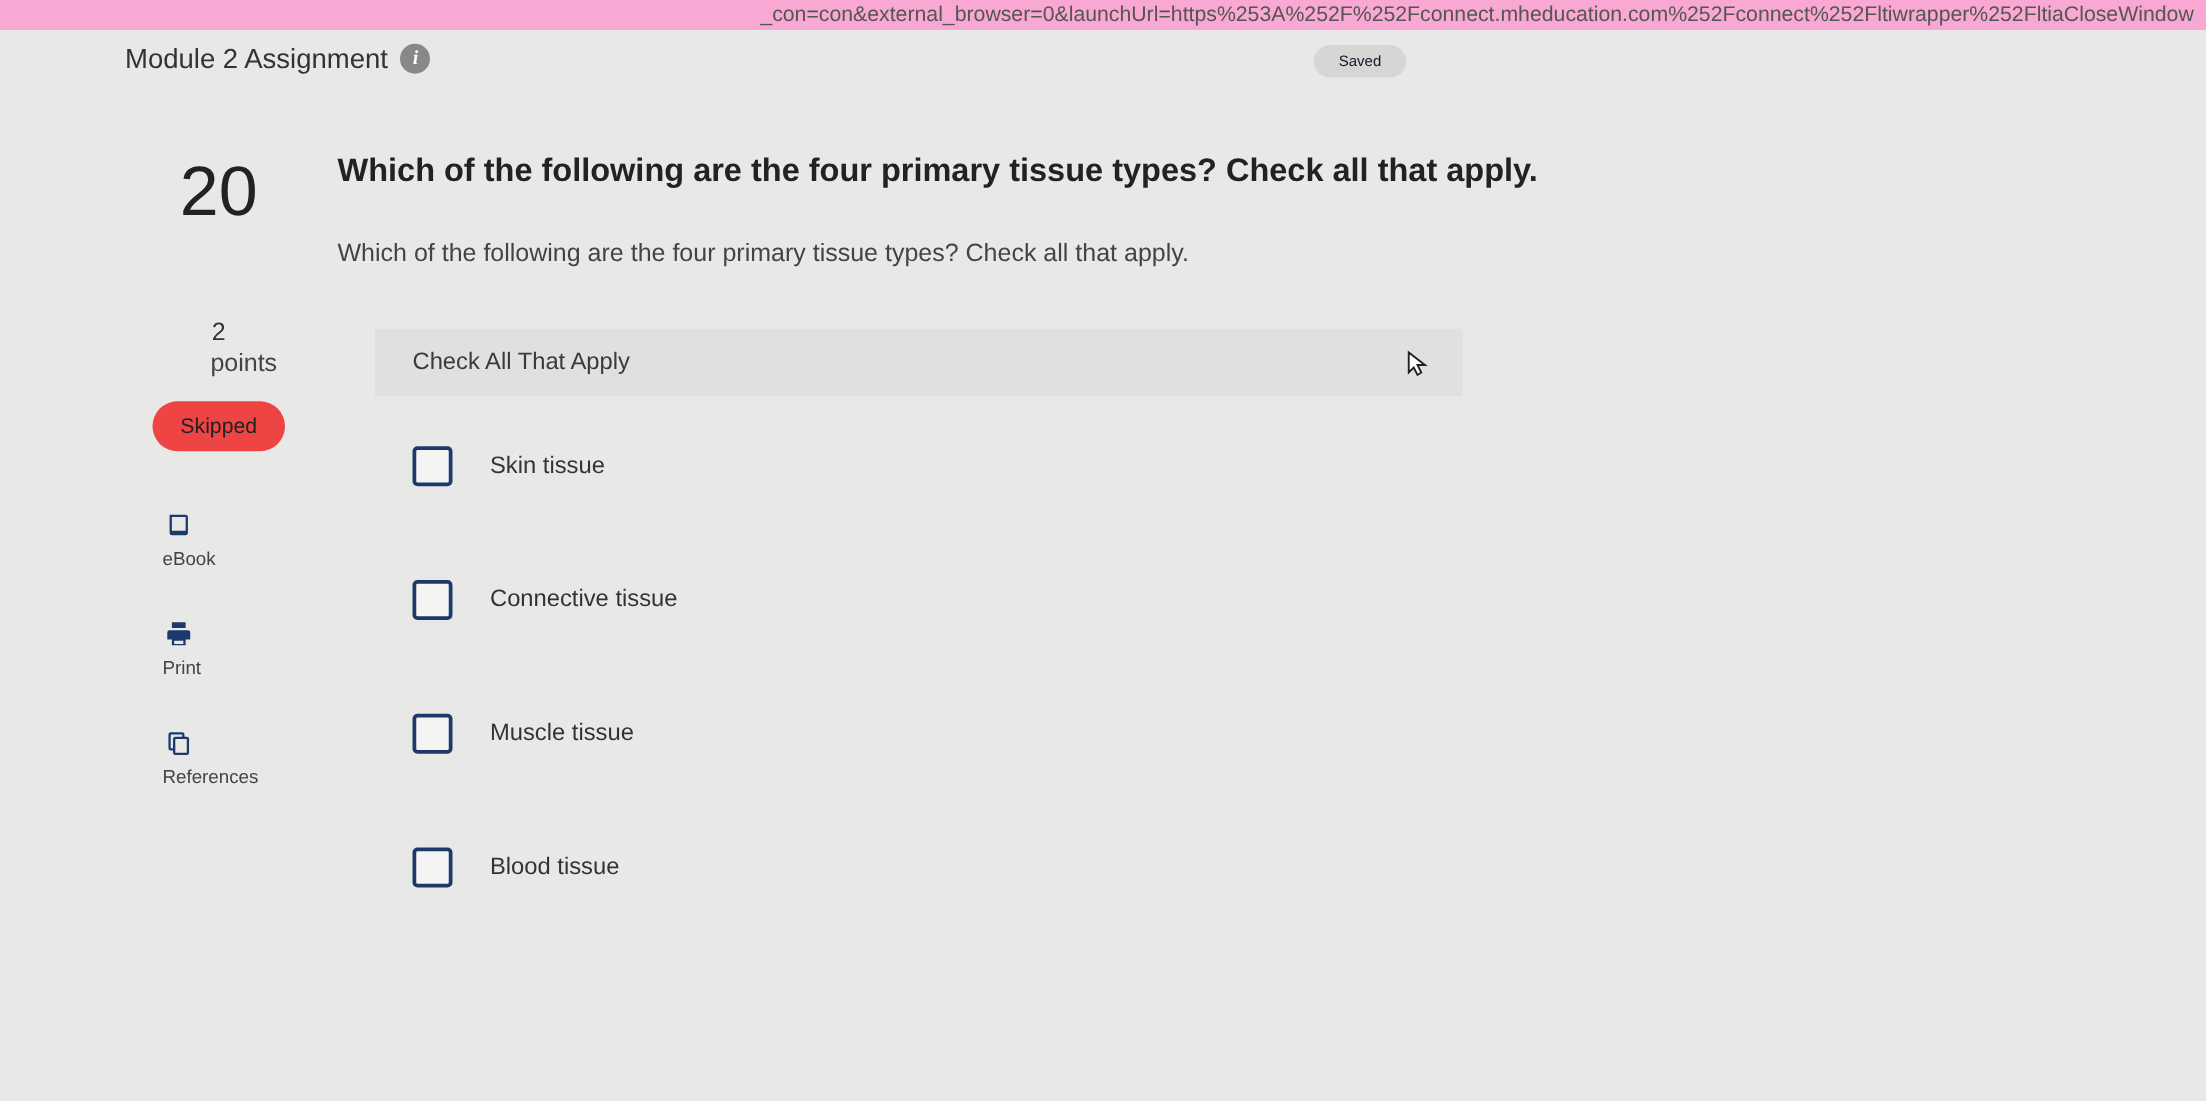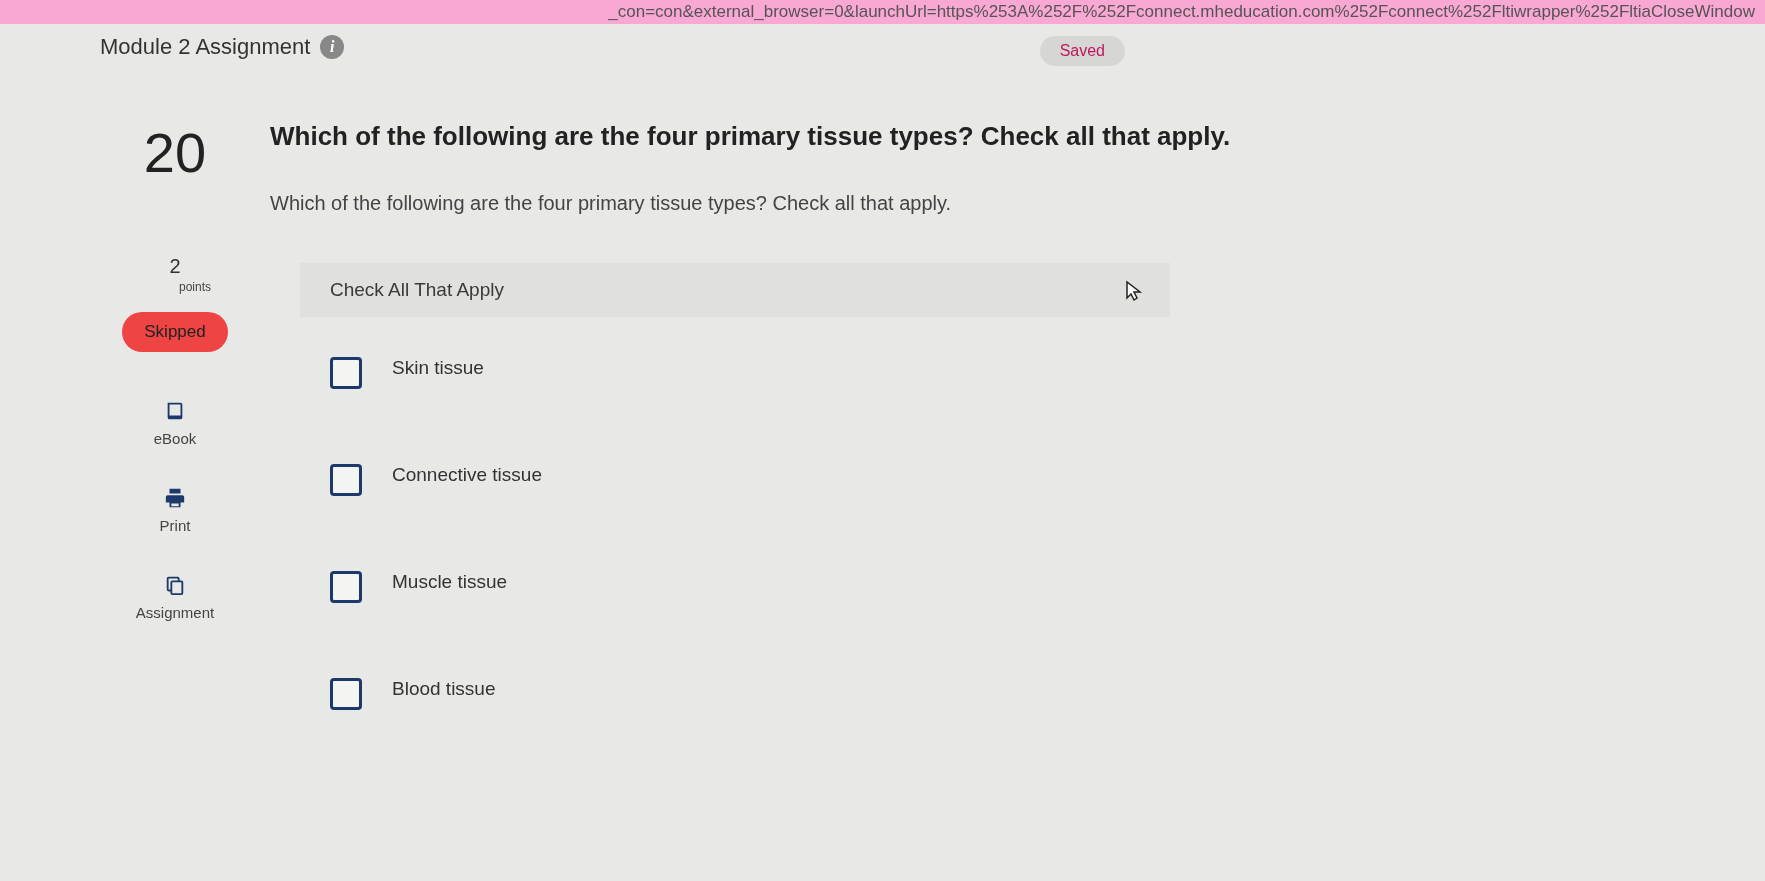--- a/index.html
+++ b/index.html
@@ -45,22 +45,22 @@
     font-size: 16px;
     margin-left: 10px;
     font-style: italic;
     font-family: Georgia, serif;
   }
   .saved-pill {
     position: absolute;
     right: 640px;
     top: 36px;
     background: #d6d6d4;
-    color: #be185d;
-    font-size: 16px;
+    color: #0f172a;
+    font-size: 12px;
     padding: 6px 20px;
     border-radius: 20px;
   }
   .content {
     display: flex;
     align-items: flex-start;
     padding-left: 110px;
     padding-top: 50px;
   }
   .left-col {
@@ -75,38 +75,38 @@
     color: #222;
     font-weight: 300;
     margin-bottom: 70px;
   }
   .points-num {
     font-size: 20px;
     color: #333;
     margin-bottom: 2px;
   }
   .points-label {
-    font-size: 12px;
+    font-size: 20px;
     color: #444;
     margin-bottom: 18px;
     margin-left: 40px;
   }
   .skipped-pill {
     background: #ef4444;
     color: #222;
     font-size: 17px;
     padding: 10px 22px;
     border-radius: 22px;
     font-weight: 500;
     margin-bottom: 40px;
   }
   .tool-item {
     display: flex;
     flex-direction: column;
-    align-items: center;
+    align-items: flex-start;
     color: #444;
     font-size: 15px;
     margin-bottom: 26px;
     cursor: pointer;
     width: 90px;
     padding: 6px 0;
   }
   .tool-item .ico {
     width: 26px;
     height: 26px;
@@ -140,21 +140,21 @@
     padding: 16px 30px;
     width: 870px;
     margin-left: 30px;
   }
   .options {
     margin-top: 40px;
     margin-left: 60px;
   }
   .option-row {
     display: flex;
-    align-items: flex-start;
+    align-items: center;
     margin-bottom: 75px;
   }
   .checkbox {
     width: 32px;
     height: 32px;
     border: 3px solid #1b3a6b;
     border-radius: 4px;
     margin-right: 30px;
     background: #f4f4f2;
     cursor: pointer;
@@ -214,21 +214,21 @@
       <span>Print</span>
     </div>
 
     <div class="tool-item">
       <span class="ico">
         <svg width="22" height="22" viewBox="0 0 24 24" fill="none" stroke="#1b3a6b" stroke-width="2">
             <rect x="4" y="4" width="12" height="14" rx="1"></rect>
             <rect x="8" y="8" width="12" height="14" rx="1" fill="#e8e8e6"></rect>
           </svg>
       </span>
-      <span>Assignment</span>
+      <span>References</span>
     </div>
   </div>
 
   <div class="main-col">
     <div class="question-title">Which of the following are the four primary tissue types? Check all that apply.</div>
     <div class="question-subtitle">Which of the following are the four primary tissue types? Check all that apply.</div>
 
     <div class="instruction-bar">
       <span>Check All That Apply</span>
     </div>

